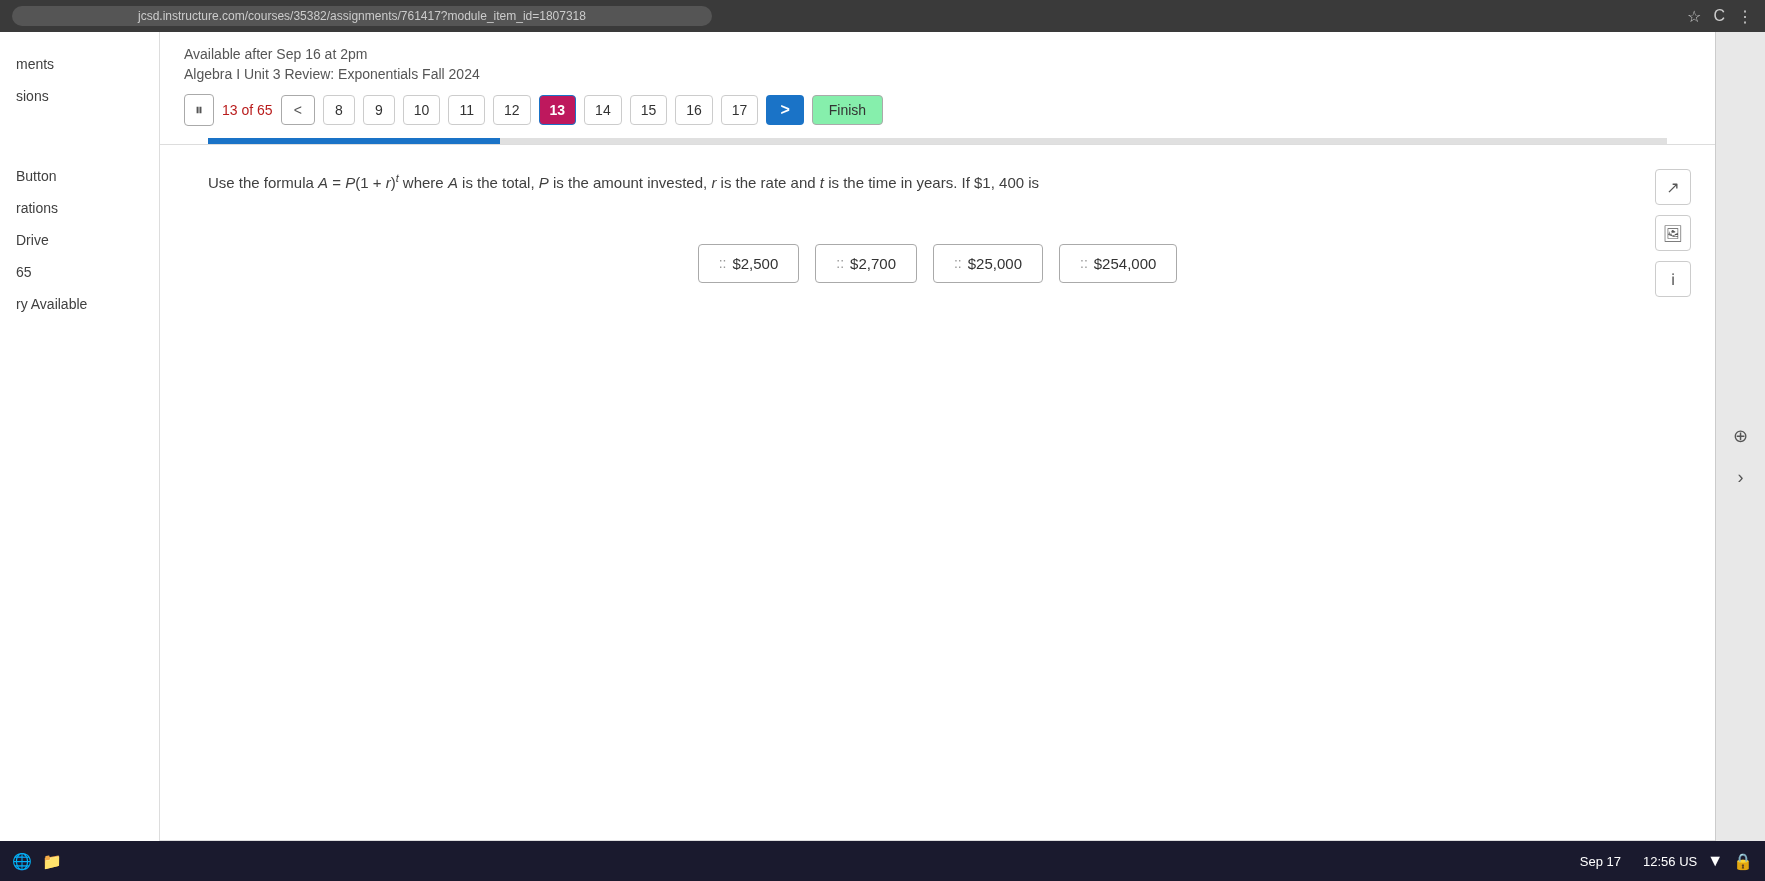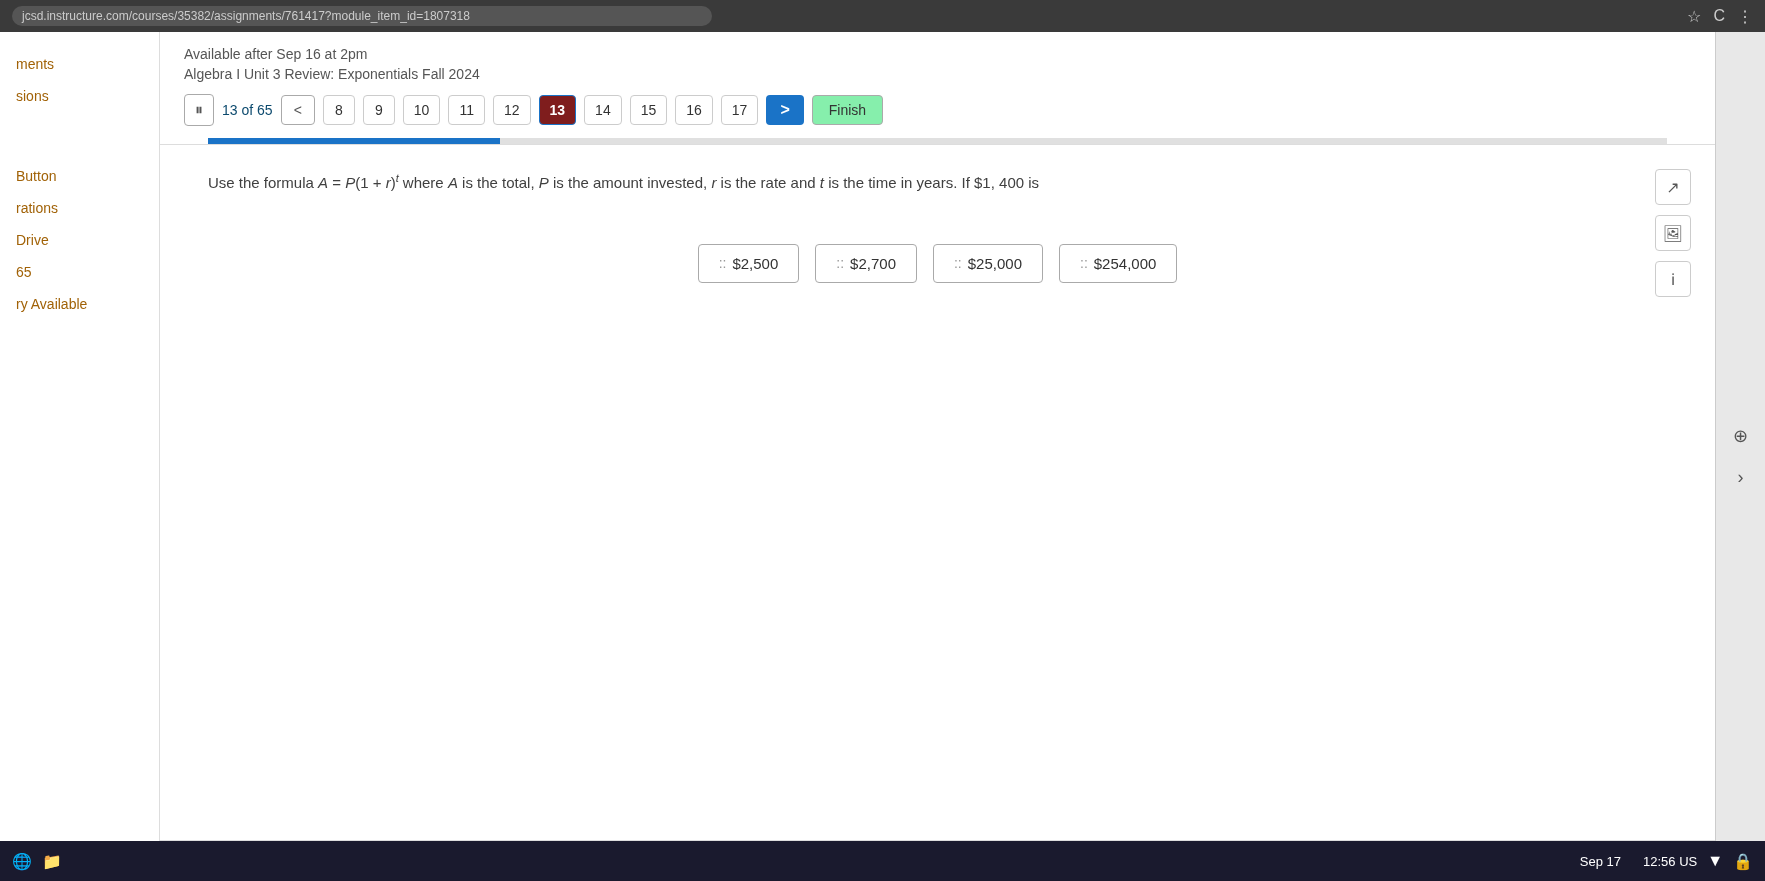--- a/index.html
+++ b/index.html
@@ -23,20 +23,21 @@
     .browser-url {
       background: #555;
       color: #ccc;
       font-size: 12px;
       padding: 3px 10px;
       border-radius: 12px;
       flex: 1;
       max-width: 700px;
       white-space: nowrap;
       overflow: hidden;
+      text-align: center;
     }
     .browser-icons {
       color: #ccc;
       font-size: 16px;
       margin-left: auto;
       display: flex;
       gap: 12px;
     }
 
     
@@ -48,21 +49,21 @@
     
     .sidebar {
       background: #fff;
       width: 160px;
       padding: 20px 16px;
       border-right: 1px solid #ddd;
       flex-shrink: 0;
     }
     .sidebar-item {
       font-size: 14px;
-      color: #a16207;
+      color: #404040;
       padding: 4px 0;
       margin-bottom: 8px;
     }
 
     
     .content {
       flex: 1;
       background: #fff;
       overflow-y: auto;
       display: flex;
@@ -97,21 +98,21 @@
       background: #fff;
       border: 1px solid #aaa;
       border-radius: 4px;
       padding: 6px 10px;
       font-size: 16px;
       cursor: pointer;
       color: #555;
     }
     .quiz-count {
       font-size: 14px;
-      color: #0c4a6e;
+      color: #b91c1c;
       white-space: nowrap;
     }
     .nav-arrow {
       background: #fff;
       border: 1px solid #aaa;
       border-radius: 4px;
       padding: 6px 12px;
       font-size: 14px;
       cursor: pointer;
       color: #555;
@@ -121,21 +122,21 @@
       border: 1px solid #ccc;
       border-radius: 4px;
       padding: 6px 10px;
       font-size: 14px;
       cursor: pointer;
       color: #333;
       min-width: 32px;
       text-align: center;
     }
     .page-btn.active {
-      background: #7f1d1d;
+      background: #be185d;
       color: #fff;
       border-color: #1a73c7;
       font-weight: bold;
     }
     .next-arrow {
       background: #1a73c7;
       border: none;
       border-radius: 4px;
       padding: 6px 14px;
       font-size: 16px;

